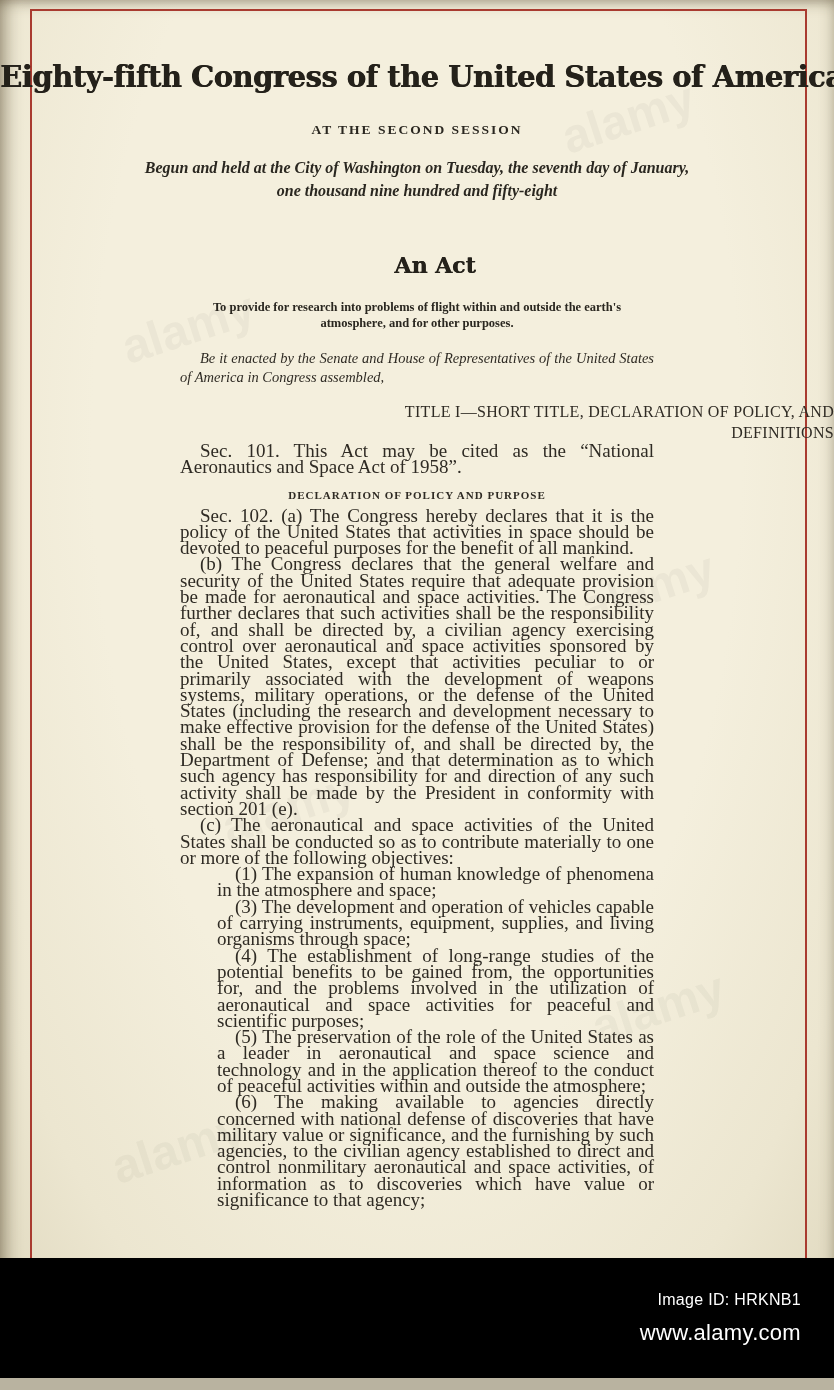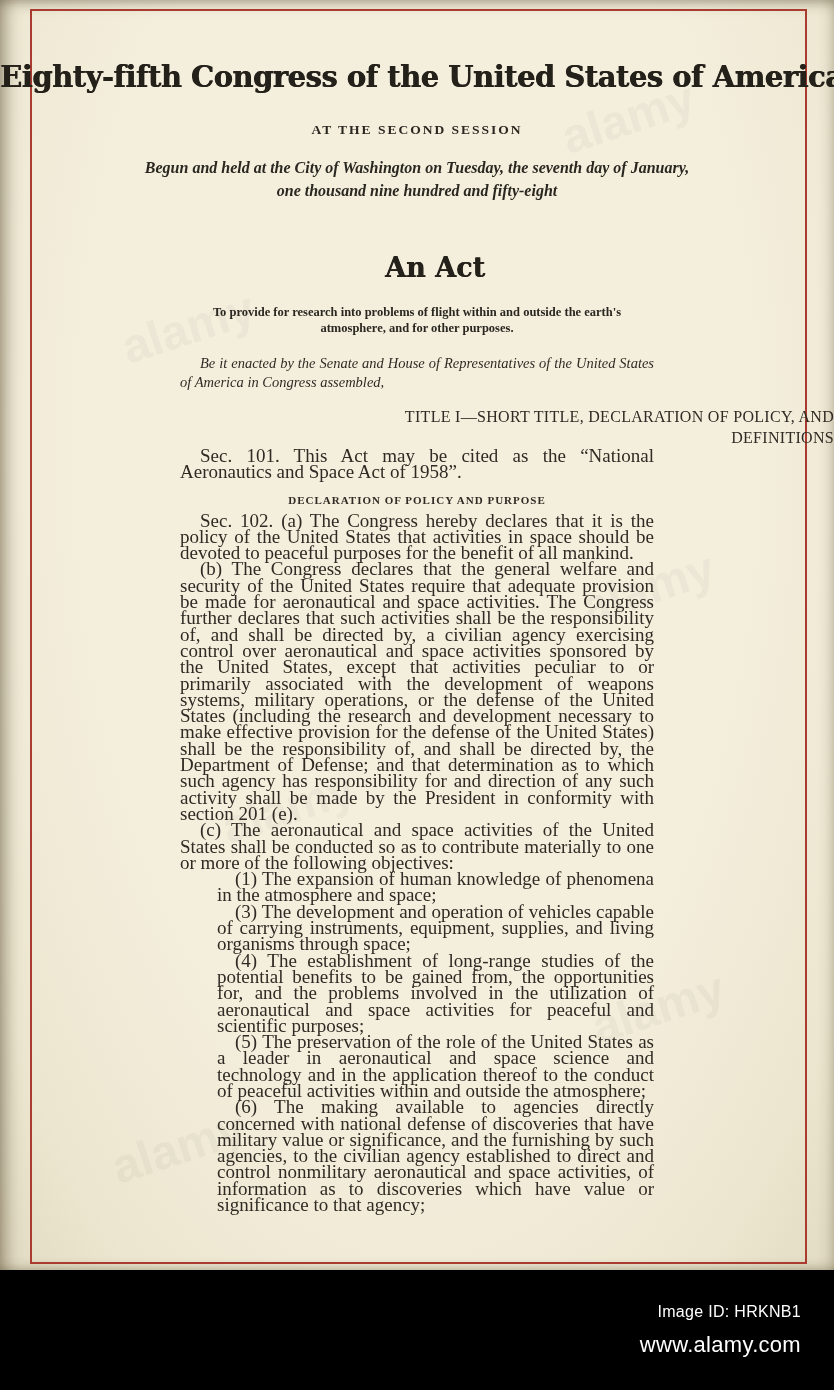--- a/index.html
+++ b/index.html
@@ -53,21 +53,21 @@
     margin-top: 18px;
     font-size: 16px;
     font-weight: bold;
     font-style: italic;
     line-height: 23px;
     color: #2a2720;
   }
   .an-act {
     margin: 50px 0 0 0;
     font-family: "DejaVu Serif", serif;
-    font-size: 27px;
+    font-size: 22px;
     font-weight: bold;
     text-shadow: 0.5px 0 0 currentColor;
     color: #24211a;
     padding-left: 36px;
   }
   .purpose {
     margin-top: 22px;
     font-size: 12.5px;
     font-weight: bold;
     line-height: 15.5px;
@@ -116,21 +116,21 @@
     position: absolute;
     font-family: "Liberation Sans", sans-serif;
     font-size: 48px;
     font-weight: bold;
     color: rgba(110, 100, 78, 0.06);
     transform: rotate(-18deg);
     pointer-events: none;
   }
   .footer-bar {
     position: absolute;
-    left: 0; right: 0; bottom: 0;
+    left: 0; right: 0; bottom: 12px;
     height: 120px;
     background: #000;
     color: #fff;
     font-family: "Liberation Sans", sans-serif;
     display: flex;
     flex-direction: column;
     align-items: flex-end;
     justify-content: center;
     gap: 11px;
     padding-right: 33px;

